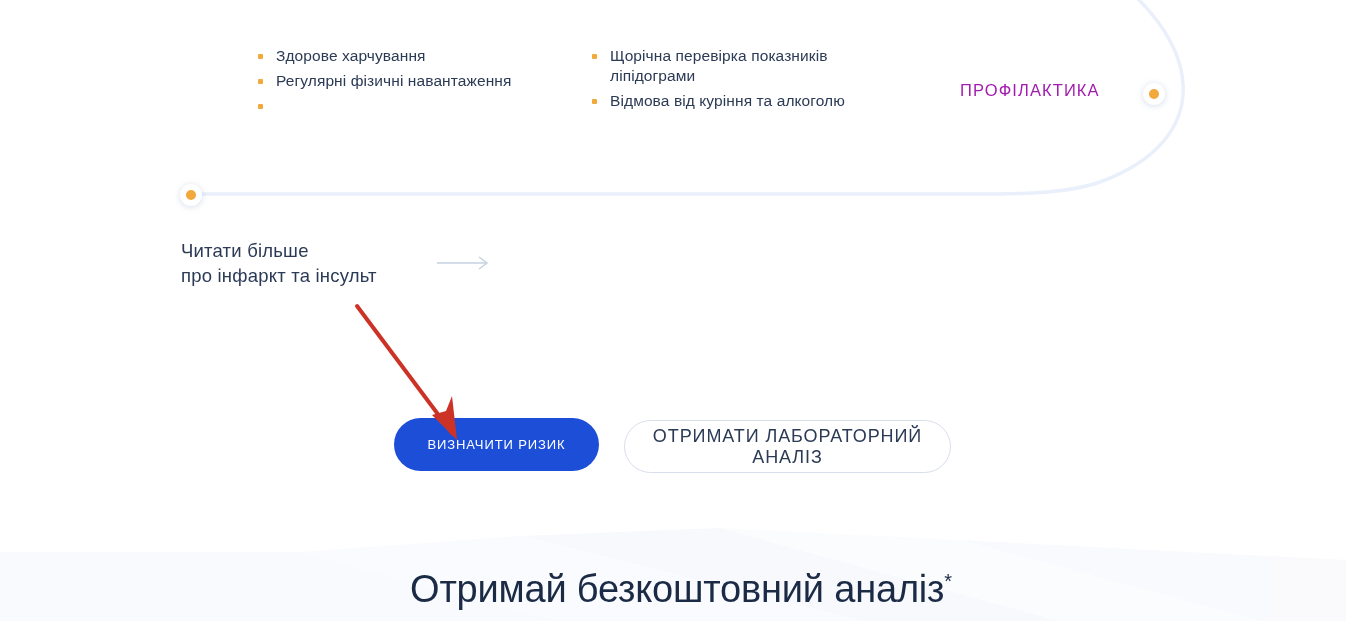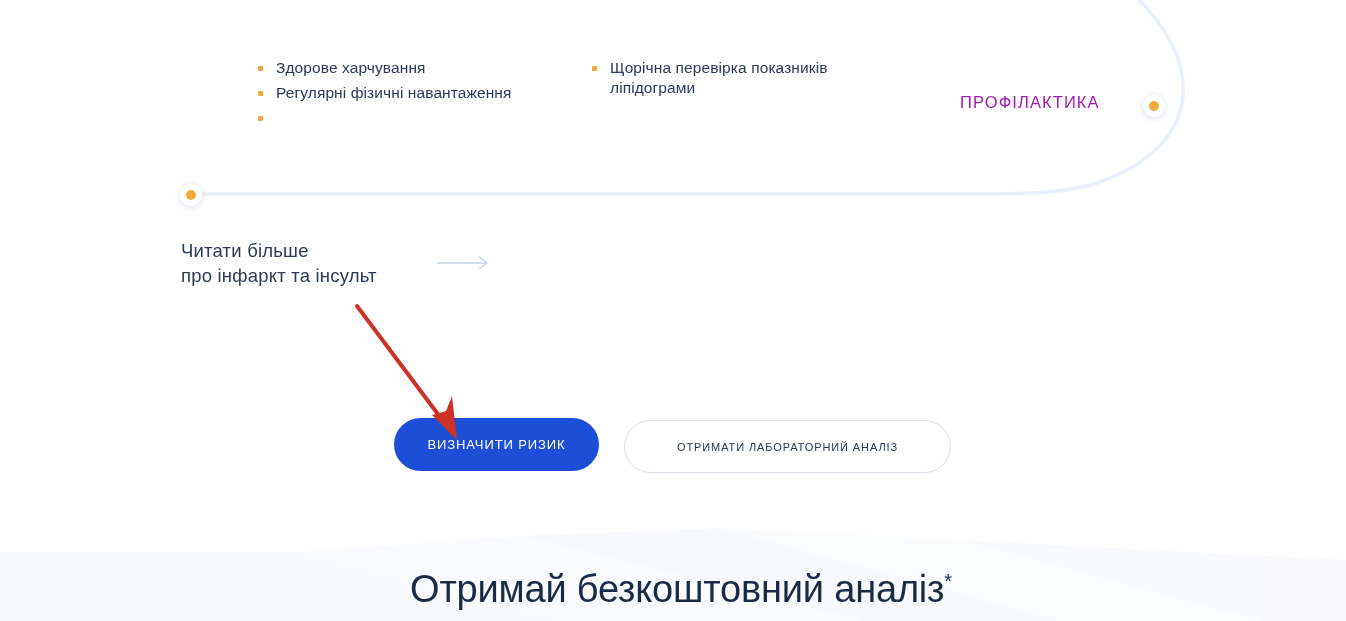--- a/index.html
+++ b/index.html
@@ -21,21 +21,21 @@
     inset: 0;
     width: 1346px;
     height: 621px;
     pointer-events: none;
   }
 
   
   .prevention-block {
     position: absolute;
     left: 0;
-    top: 12px;
+    top: 0;
     width: 1346px;
     height: 150px;
   }
   .benefit-col {
     position: absolute;
     top: 46px;
   }
   .benefit-col.left  { left: 258px; width: 320px; }
   .benefit-col.right { left: 592px; width: 300px; }
 
@@ -140,21 +140,21 @@
     left: 0;
     top: 0;
   }
   .btn-secondary {
     width: 327px;
     height: 53px;
     border-radius: 27px;
     background: #ffffff;
     border: 1px solid #D8DEEA;
     color: #2B3A55;
-    font-size: 11px;
+    font-size: 18px;
     letter-spacing: 0.9px;
     position: absolute;
     left: 230px;
     top: 2px;
   }
 
   
   #annotation-arrow {
     position: absolute;
     left: 340px;
@@ -229,20 +229,24 @@
     <div class="benefit-item">
       <span class="benefit-bullet"></span>
     </div>
   </div>
 
   <div class="benefit-col right">
     <div class="benefit-item">
       <span class="benefit-bullet"></span>
       <span class="benefit-text">Щорічна перевірка показників ліпідограми</span>
     </div>
+    <div class="benefit-item" style="margin-top:5px;">
+      <span class="benefit-bullet"></span>
+      <span class="benefit-text">Відмова від куріння та алкоголю</span>
+    </div>
   </div>
 
   <div class="prevention-label">ПРОФІЛАКТИКА</div>
 
   <div class="node-dot" id="node-right"></div>
 </div>
 
 <div class="node-dot" id="node-left"></div>
 
 <div class="read-more">

